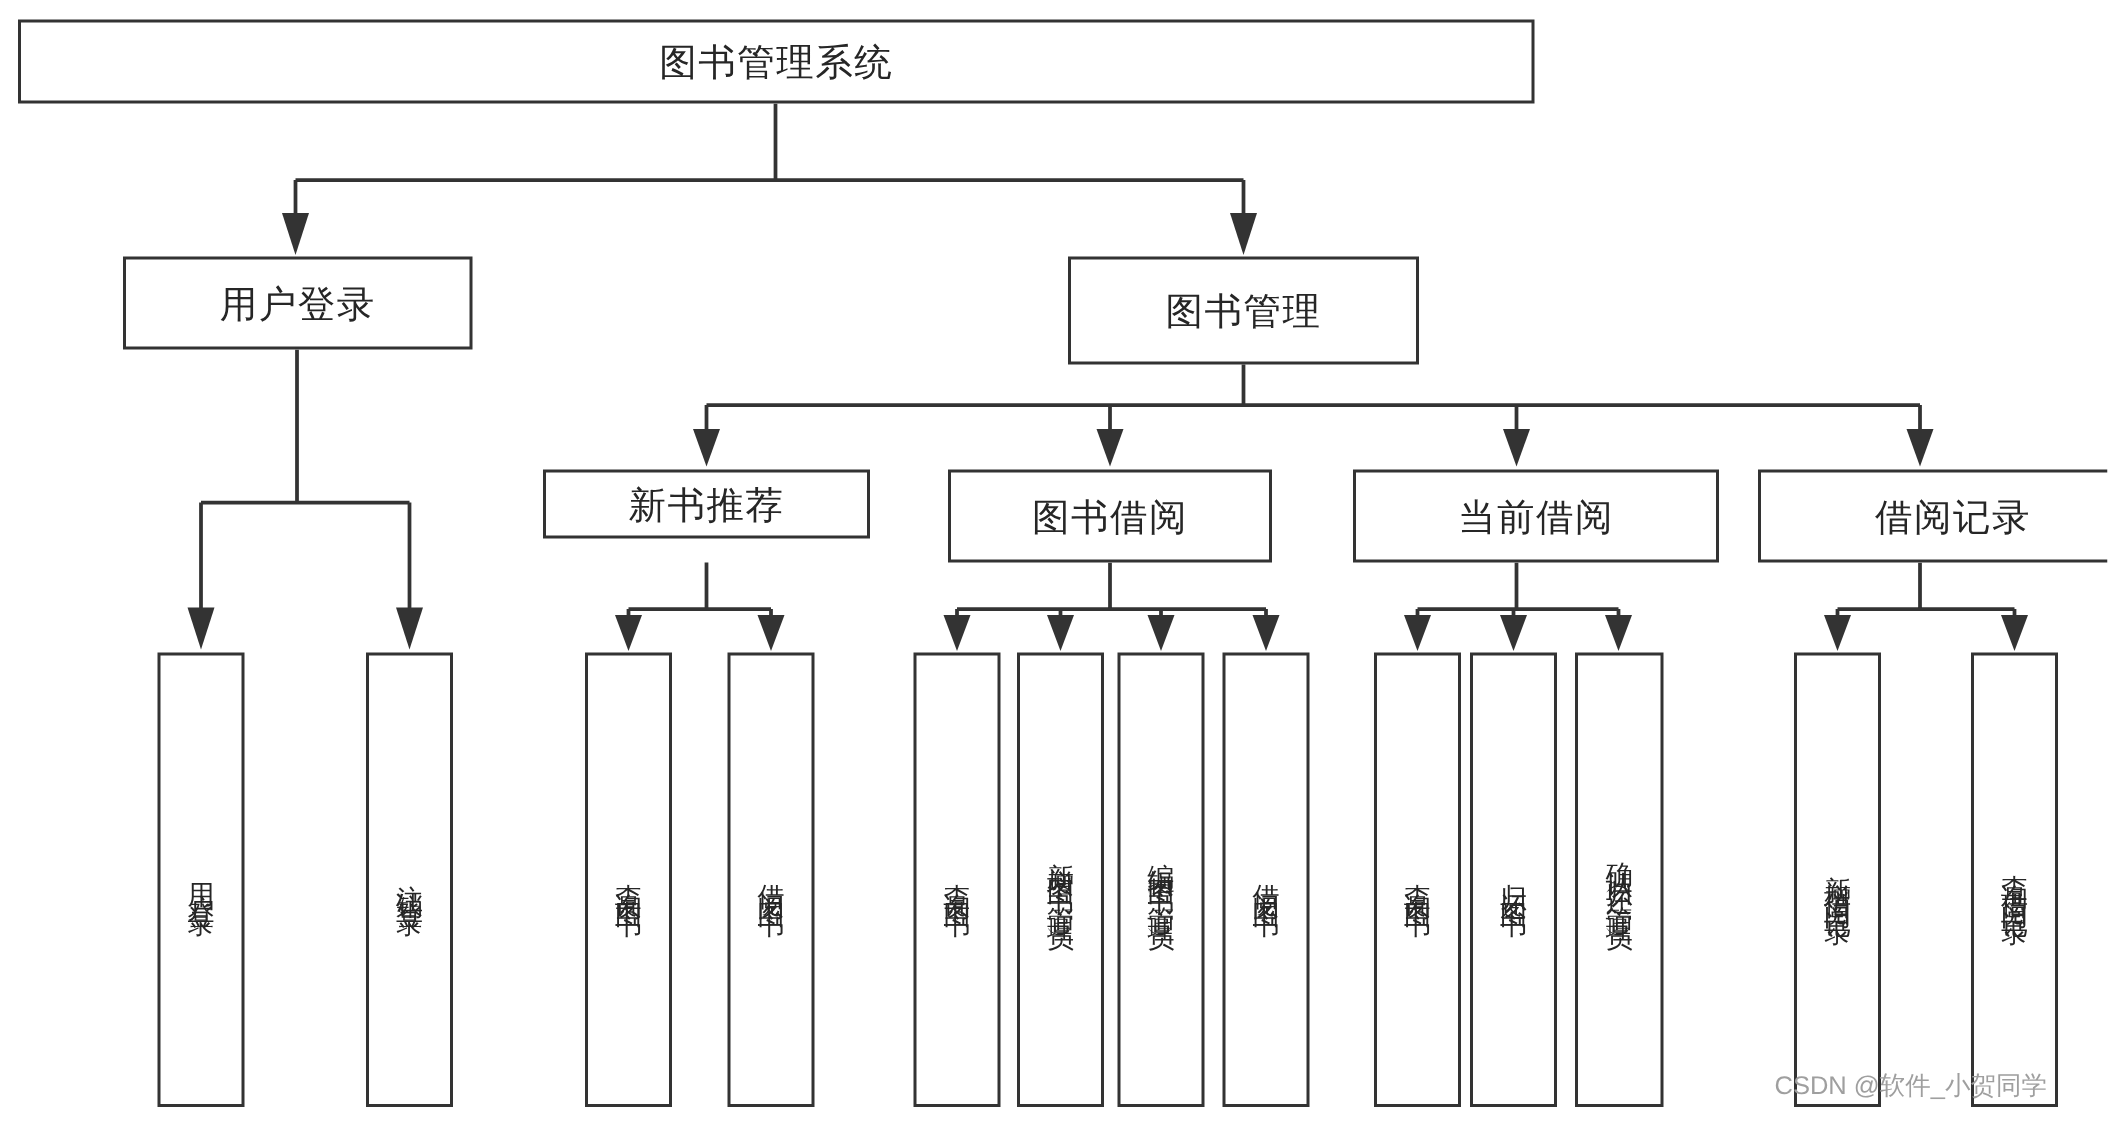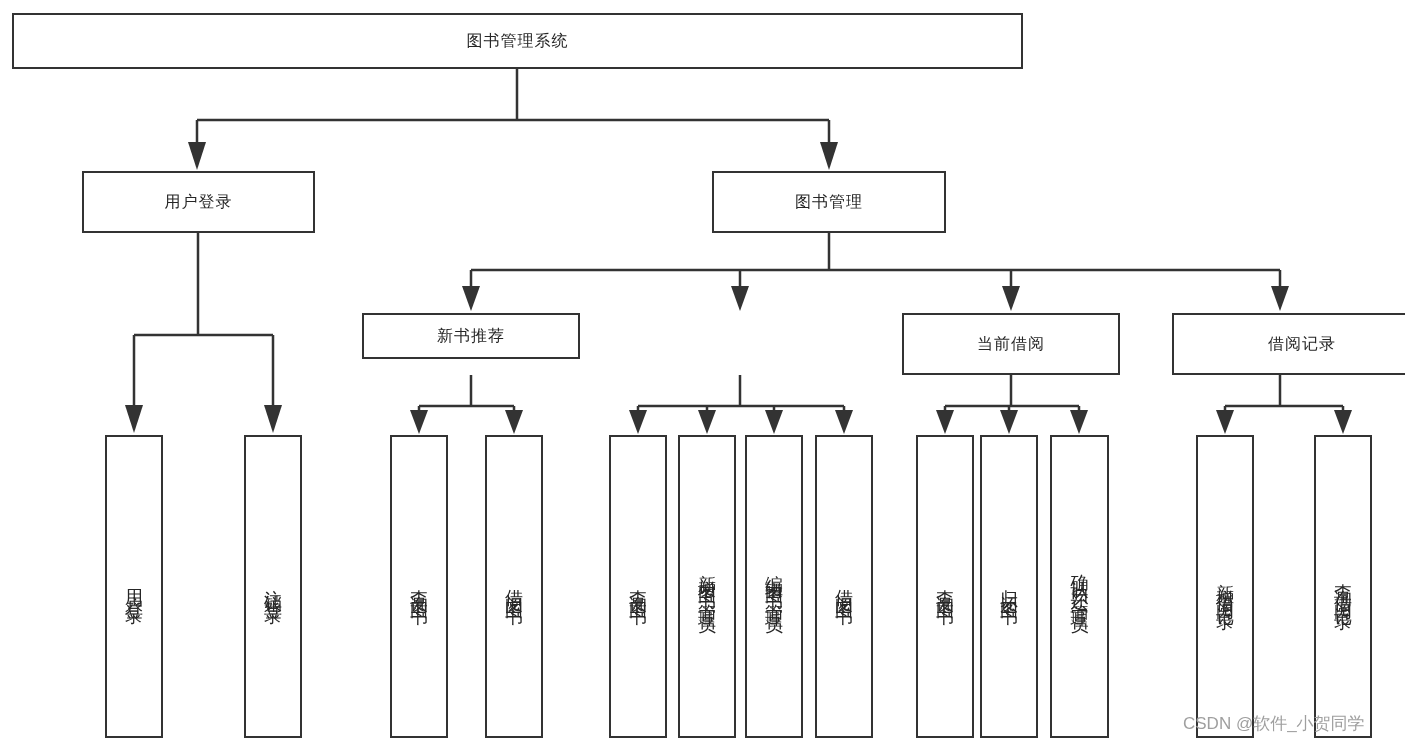--- a/index.html
+++ b/index.html
@@ -28,21 +28,21 @@
     box-sizing: border-box;
     border: 2px solid #333333;
     background: #ffffff;
     display: flex;
     align-items: center;
     justify-content: center;
     color: #262626;
     z-index: 2;
   }
   .node-h span {
-    font-size: 16px;
+    font-size: 25px;
     letter-spacing: 1px;
     white-space: nowrap;
   }
   .node-v span {
     writing-mode: vertical-rl;
     text-orientation: mixed;
     font-size: 18px;
     letter-spacing: 6px;
     line-height: 1;
   }
@@ -108,28 +108,31 @@
     </g>
   </svg>
 
   <div class="node node-h" style="left:12px; top:13px; width:1011px; height:56px">
     <span>图书管理系统</span>
   </div>
 
   <div class="node node-h" style="left:82px; top:171px; width:233px; height:62px">
     <span>用户登录</span>
   </div>
-  <div class="node node-h" style="left:712px; top:171px; width:234px; height:62px">
+  <div class="node node-h" style="left:712px; top:171px; width:234px; height:72px">
     <span>图书管理</span>
   </div>
 
   <div class="node node-h" style="left:362px; top:313px; width:218px; height:46px">
     <span>新书推荐</span>
   </div>
-  <div class="node node-h" style="left:902px; top:313px; width:218px; height:62px">
+  <div class="node node-h" style="left:632px; top:313px; width:216px; height:62px">
+    <span>图书借阅</span>
+  </div>
+  <div class="node node-h" style="left:902px; top:313px; width:244px; height:62px">
     <span>当前借阅</span>
   </div>
   <div class="node node-h" style="left:1172px; top:313px; width:260px; height:62px">
     <span>借阅记录</span>
   </div>
 
   <div class="node node-v" style="left:105px; top:435px; width:58px; height:303px">
     <span>用户登录</span>
   </div>
   <div class="node node-v" style="left:244px; top:435px; width:58px; height:303px">

